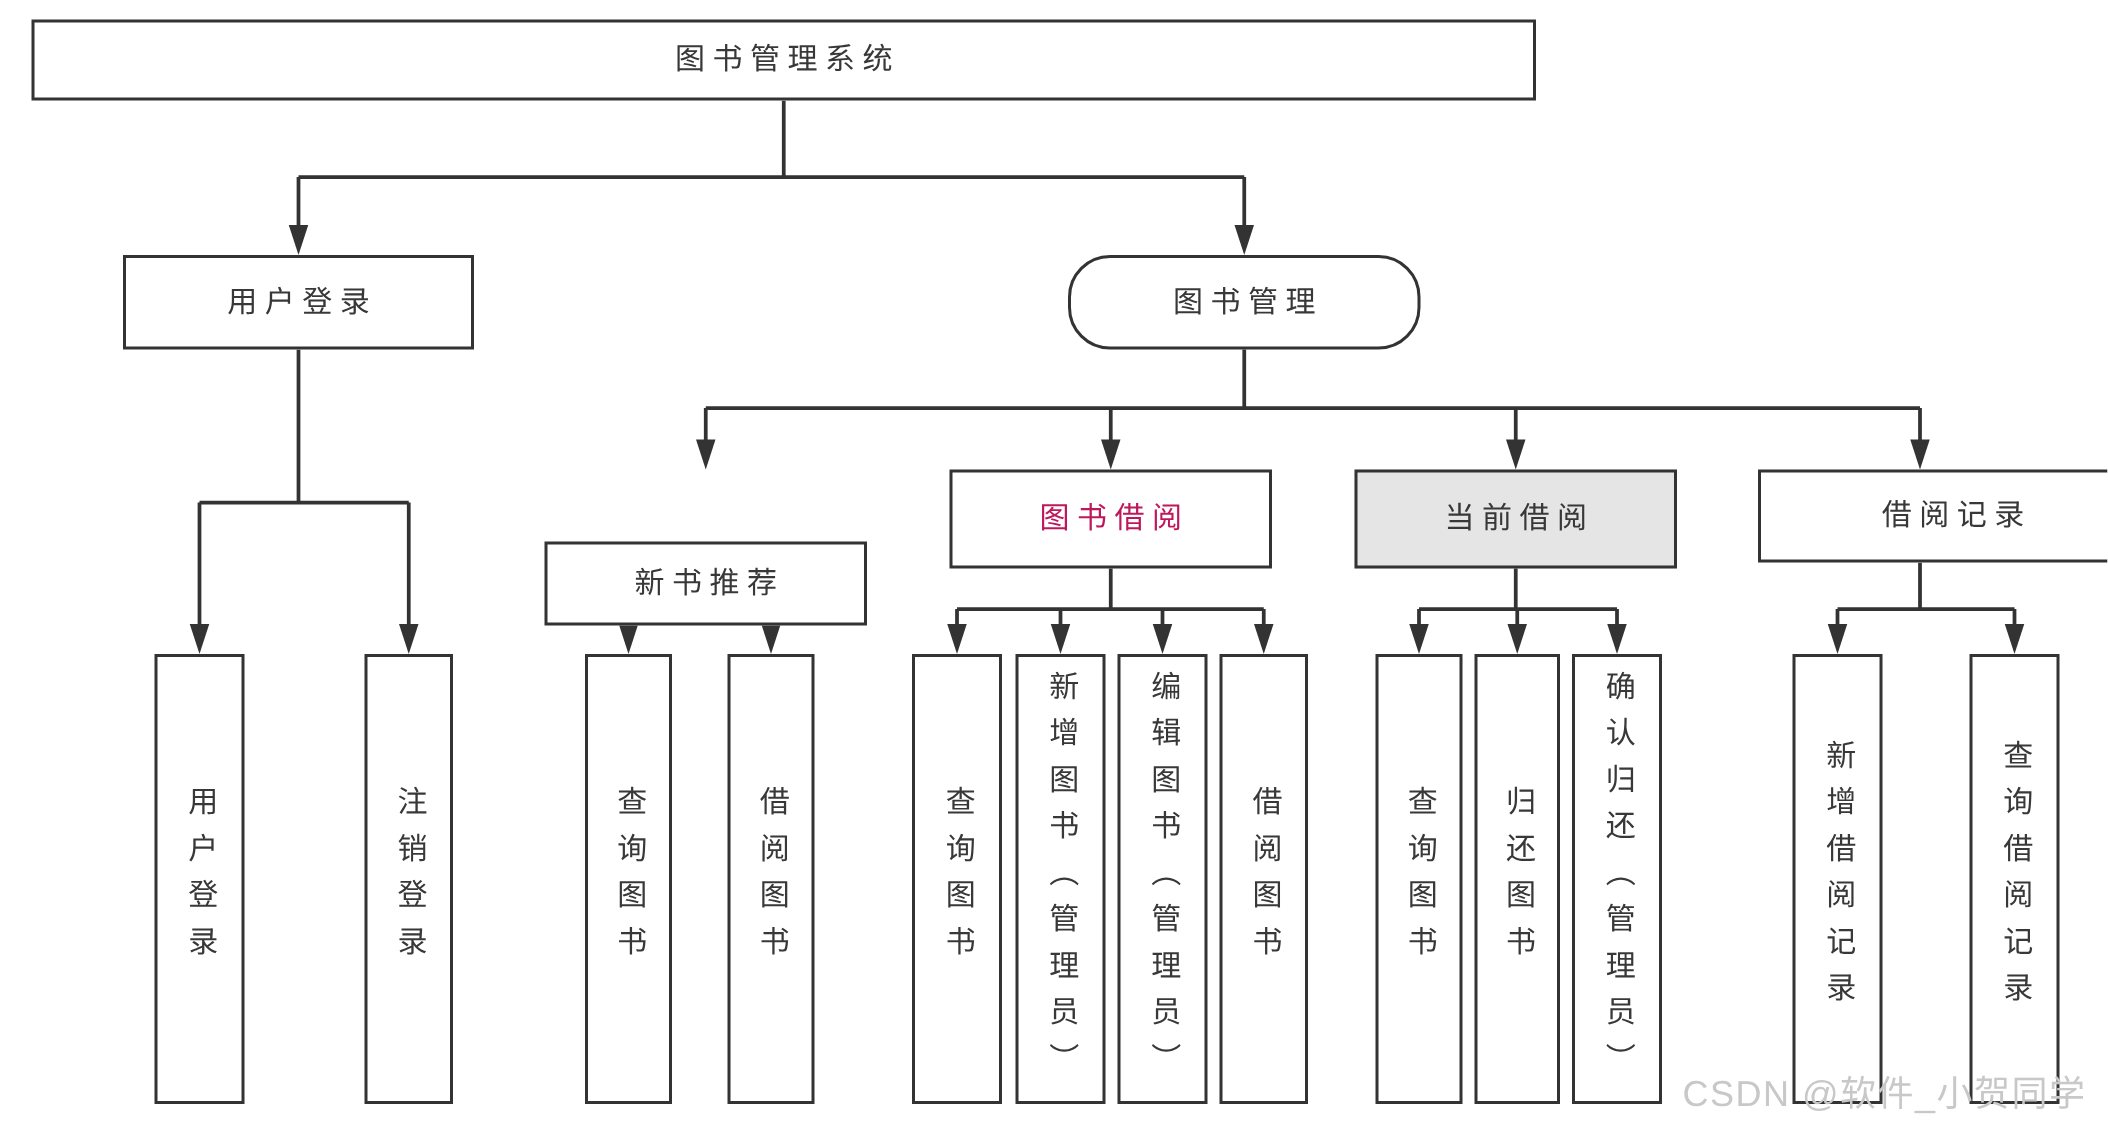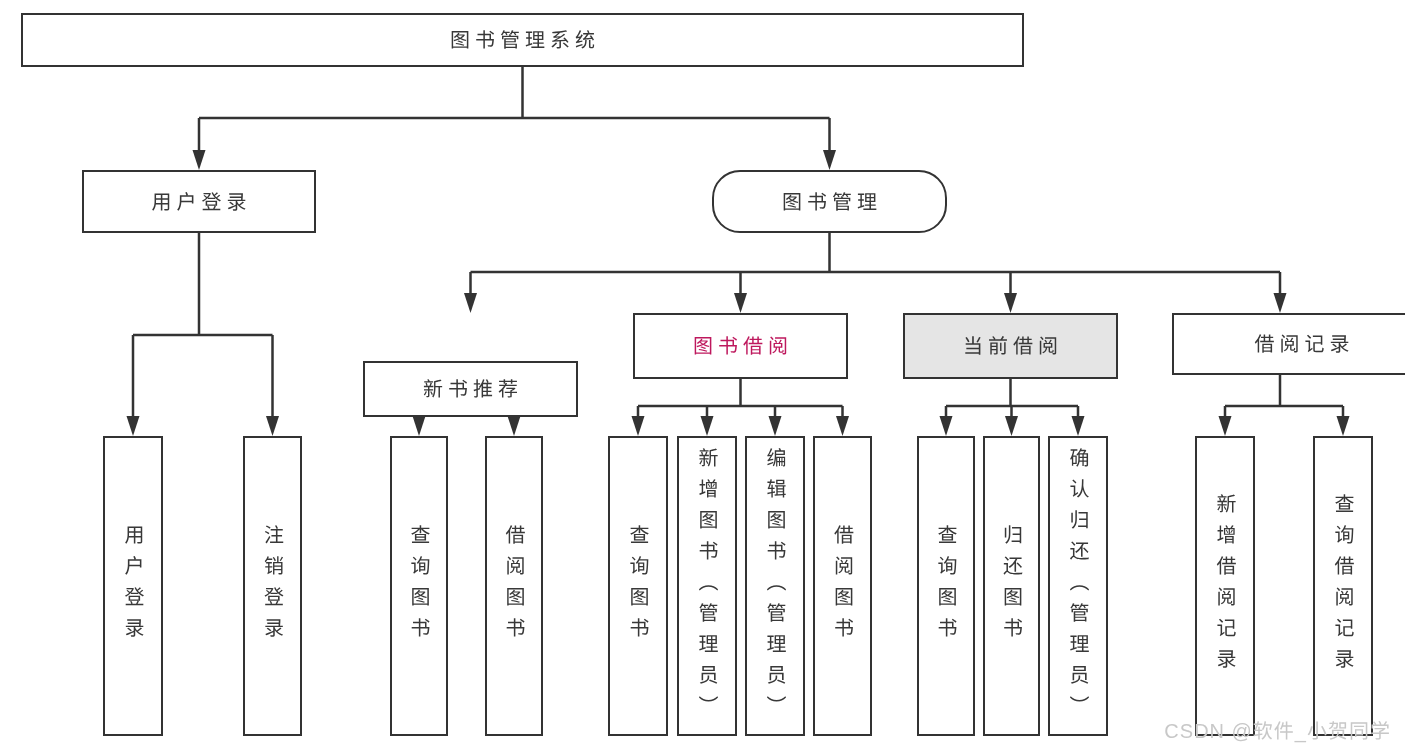--- a/index.html
+++ b/index.html
@@ -44,21 +44,21 @@
     text-orientation: mixed;
     font-size: 20px;
     letter-spacing: 11px;
     line-height: 1;
     white-space: nowrap;
   }
   .watermark {
     position: absolute;
     right: 14px;
     bottom: 3px;
-    font-size: 20px;
+    font-size: 24px;
     letter-spacing: 1px;
     color: #c8c8c8;
     white-space: nowrap;
   }
 </style>
 </head>
 <body>
 
 <div id="stage">
   <svg id="edges" viewBox="0 0 1405 747" xmlns="http://www.w3.org/2000/svg">

